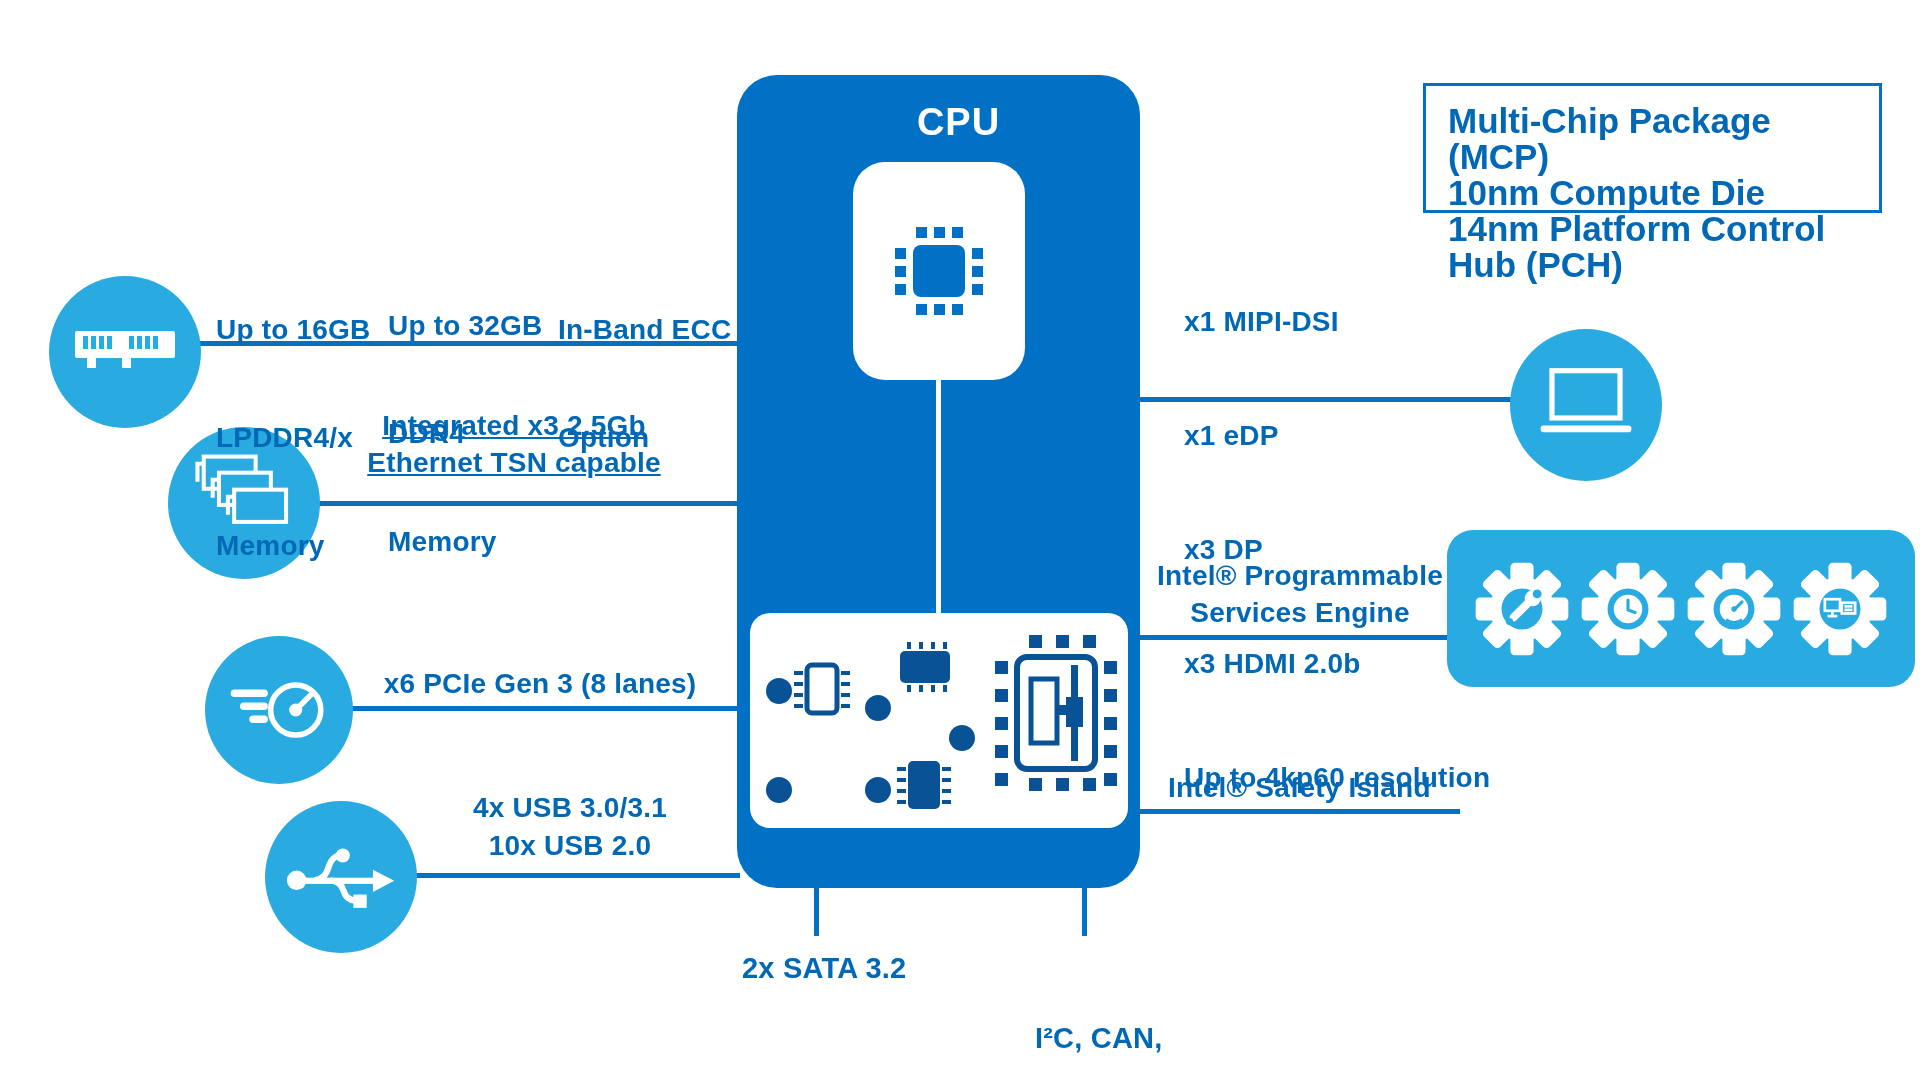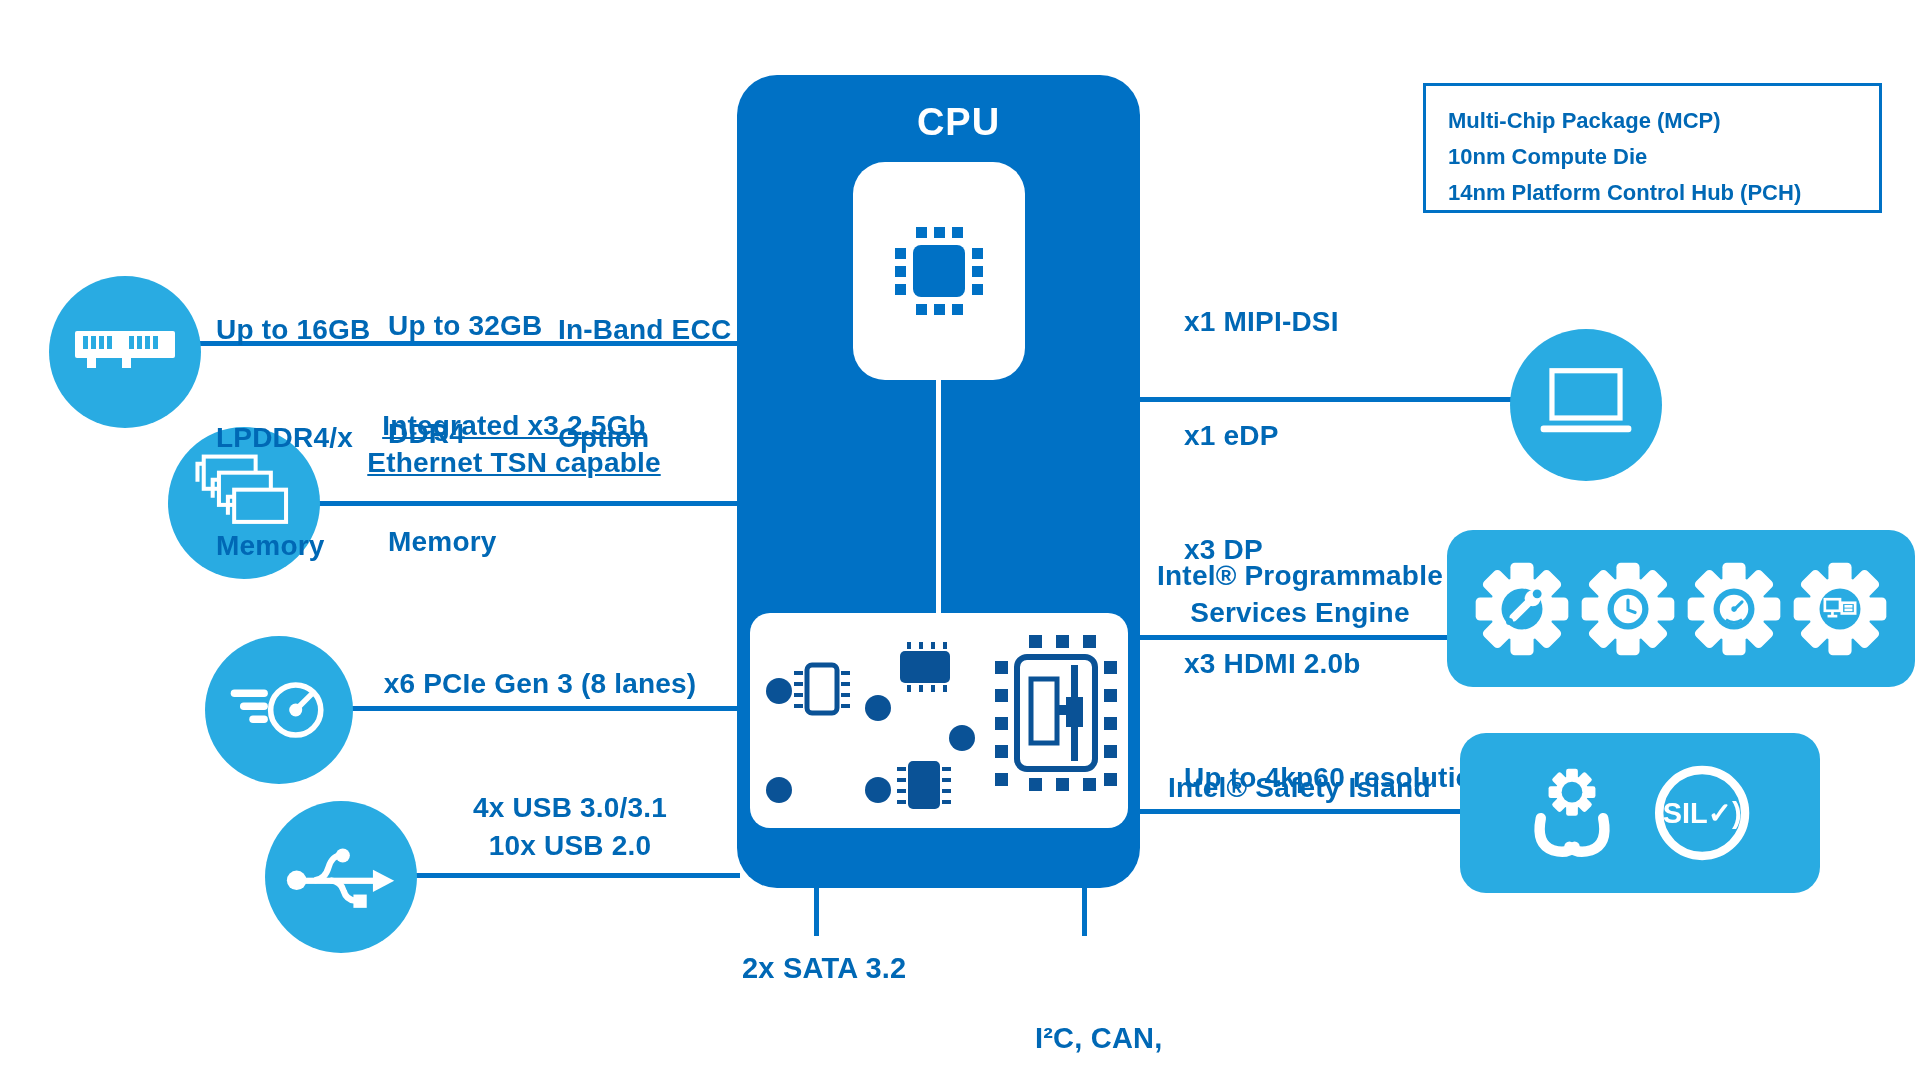--- a/index.html
+++ b/index.html
@@ -32,21 +32,21 @@
     border-radius:32px;display:flex;align-items:center;justify-content:center;
   }
   .cpu-pch-link{position:absolute;left:199px;top:305px;width:5px;height:233px;background:#ffffff;}
   .pch-panel{
     position:absolute;left:13px;top:538px;width:378px;height:215px;background:#ffffff;
     border-radius:20px;
   }
   .note-box{
     position:absolute;left:1423px;top:83px;width:459px;height:130px;background:#ffffff;
     border:3px solid #0071C5;box-sizing:border-box;padding:17px 12px 0 22px;
-    color:#0068B5;font-weight:bold;font-size:22px;line-height:36px;
+    color:#0068B5;font-weight:bold;font-size:35px;line-height:36px;
   }
   .pse-box{
     position:absolute;left:1447px;top:530px;width:468px;height:157px;background:#29ABE2;
     border-radius:26px;display:flex;align-items:center;justify-content:center;gap:8px;
   }
   .safety-box{
     position:absolute;left:1460px;top:733px;width:360px;height:160px;background:#29ABE2;
     border-radius:26px;display:flex;align-items:center;justify-content:center;gap:24px;
   }
   .sil-text{font-family:"Liberation Sans", sans-serif;font-weight:bold;}
@@ -324,33 +324,20 @@
         <line x1="-8.5" y1="2" x2="-8.5" y2="8"></line>
         <line x1="-14" y1="8" x2="-3" y2="8"></line>
         <rect x="2" y="-7" width="15" height="12"></rect>
         <line x1="5" y1="-3" x2="14" y2="-3"></line>
         <line x1="5" y1="1" x2="14" y2="1"></line>
       </g>
     </svg>
   </div>
 
   <div class="txt" style="left:1168px;top:770px;">Intel® Safety Island</div>
-  <div class="safety-box">
-    <svg viewBox="-60 -60 120 120" width="104" height="104">
-      <use href="#gear-shape" transform="translate(0,-24) scale(0.52)"></use>
-      <g stroke="#ffffff" stroke-width="12" fill="none" stroke-linecap="round">
-        <path d="M-36,6 q-6,30 14,37 q16,5 25,-4"></path>
-        <path d="M36,6 q6,30 -14,37 q-16,5 -25,-4"></path>
-      </g>
-    </svg>
-    <svg viewBox="0 0 120 120" width="112" height="112">
-      <circle cx="58" cy="60" r="46" stroke="#ffffff" stroke-width="9" fill="none"></circle>
-      <text class="sil-text" x="58" y="71" text-anchor="middle" font-size="31" fill="#ffffff">SIL✓)</text>
-    </svg>
-  </div>
 
   <div class="txt" style="left:742px;top:950px;font-size:29px;">2x SATA 3.2</div>
   <div class="txt" style="left:1035px;top:936px;font-size:29px;line-height:41px;">
     <div>I²C, CAN,</div>
     
   </div>
 
 </div>
 
 </body></html>

